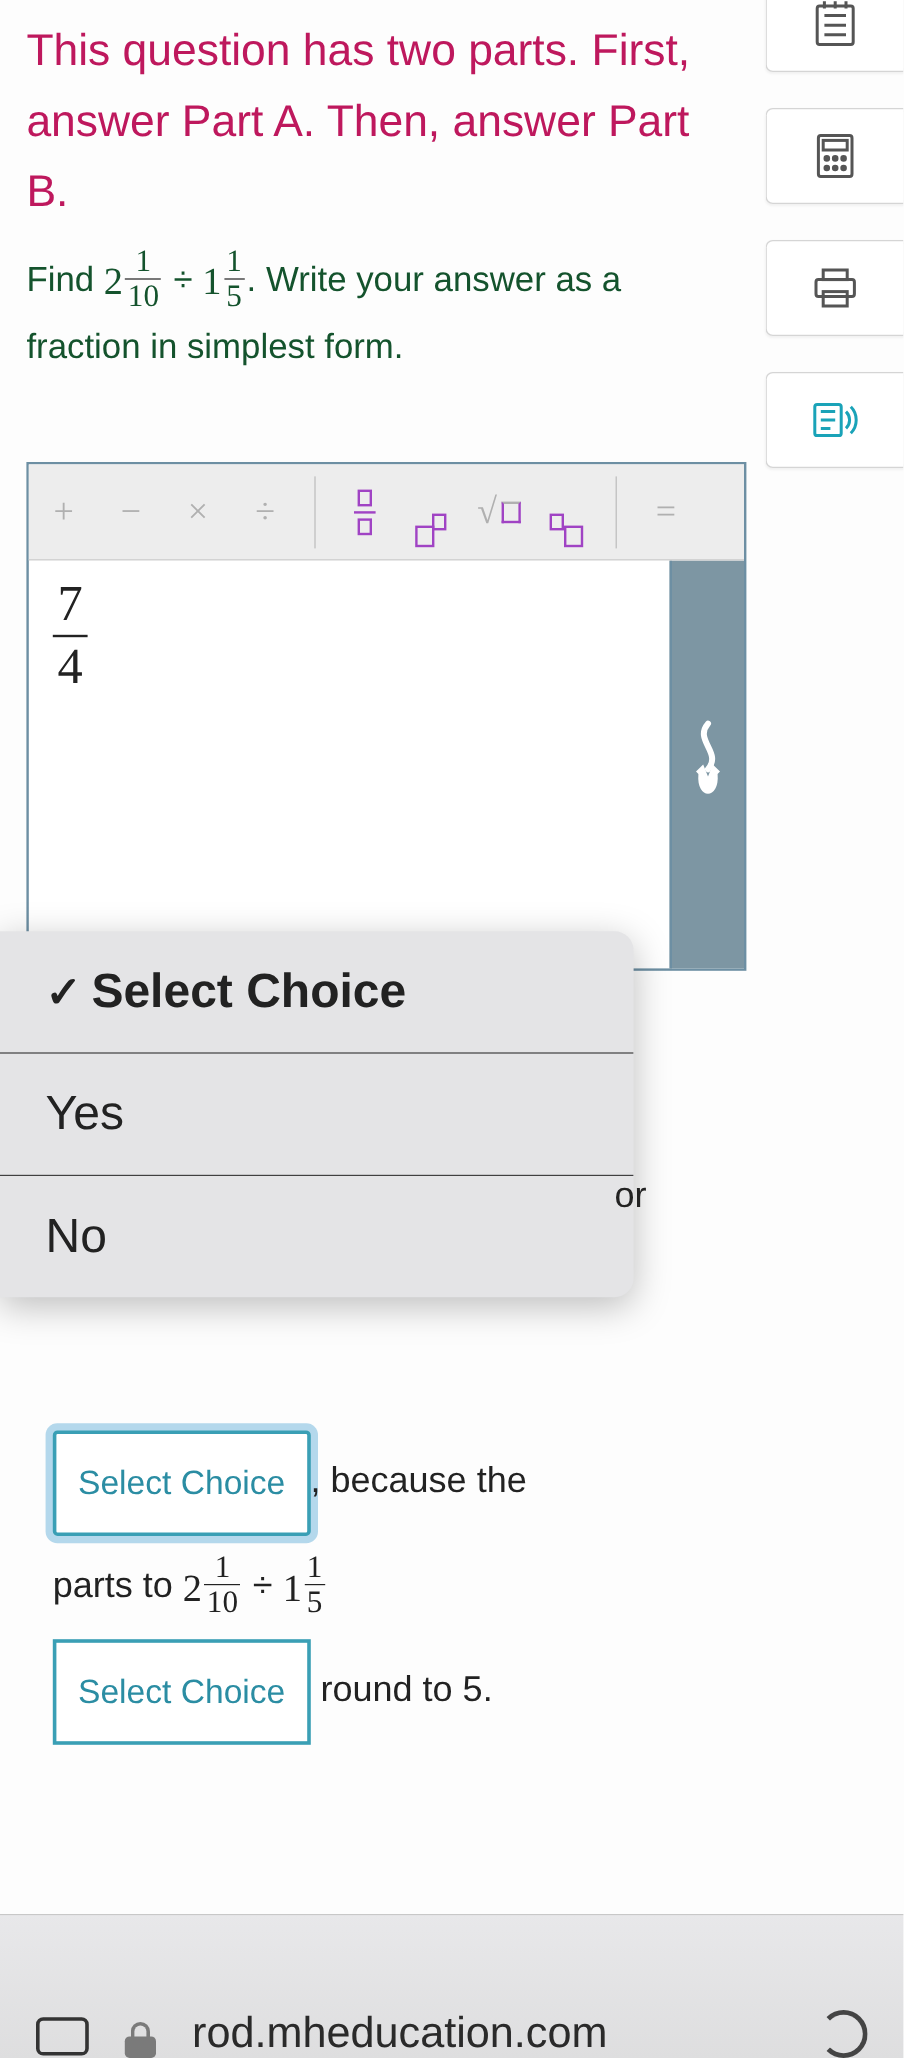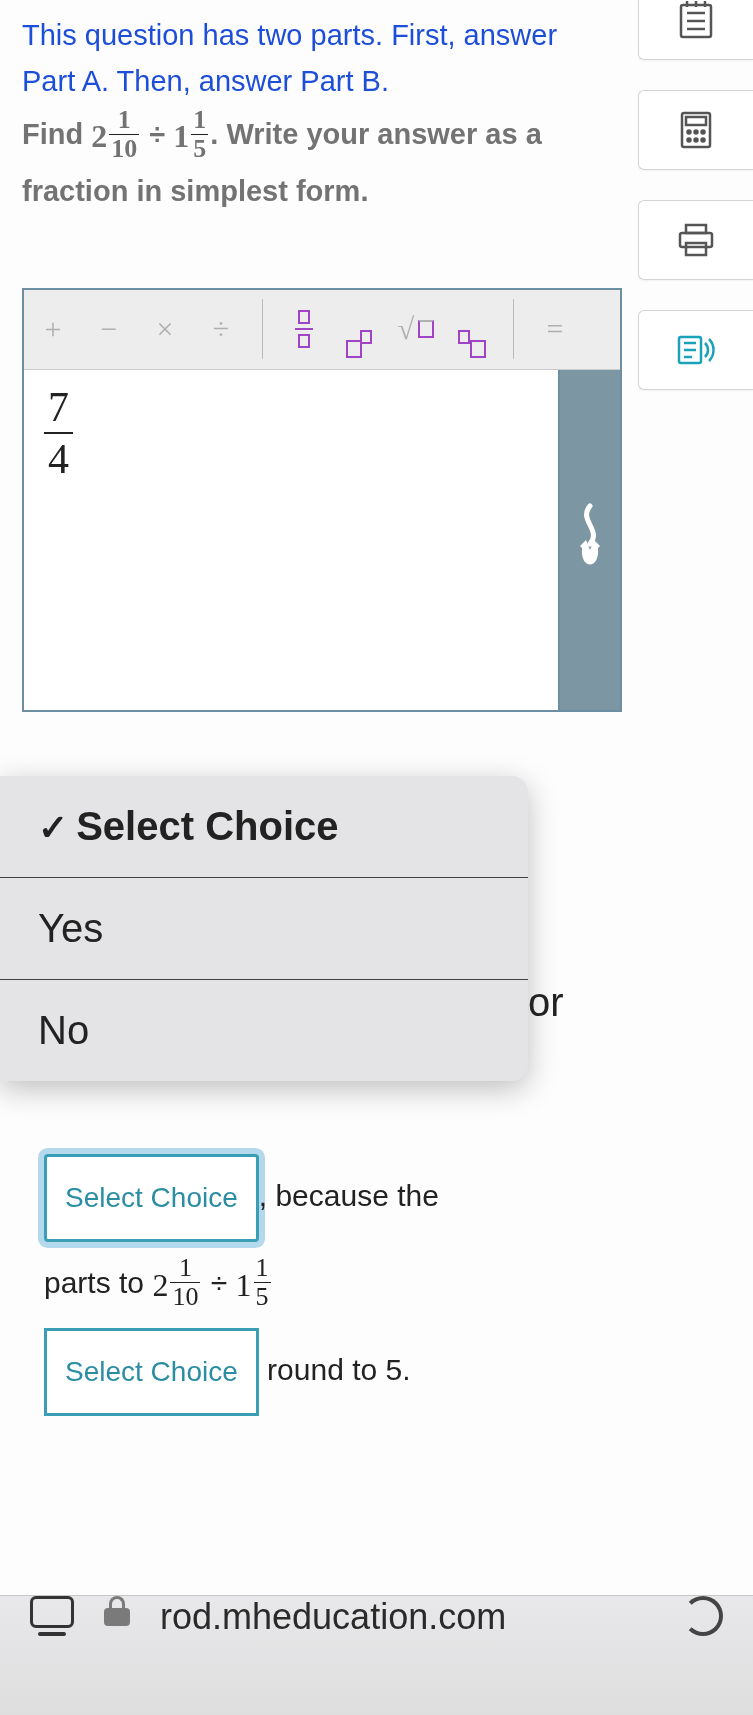--- a/index.html
+++ b/index.html
@@ -10,36 +10,35 @@
     height: 1715px;
     position: relative;
     overflow: hidden;
     color: #222;
   }
   .content {
     padding: 12px 22px 0 22px;
     width: 628px;
   }
   .instr {
-    font-size: 29px;
+    font-size: 37px;
     line-height: 1.6;
-    color: #1d4ed8;
+    color: #be185d;
   }
   .part-label {
     font-size: 29px;
     font-weight: 700;
     color: #1d6fa5;
     margin-top: 8px;
   }
   .problem {
     font-size: 29px;
     line-height: 1.8;
-    margin-top: 3px;
-    color: #737373;
-    font-weight: bold;
+    margin-top: 16px;
+    color: #14532d;
   }
   .mfrac {
     display: inline-block;
     vertical-align: middle;
     text-align: center;
     font-family: "Times New Roman", serif;
     font-size: 26px;
     line-height: 1;
     margin: 0 2px;
     position: relative;
@@ -144,28 +143,28 @@
     font-size: 40px;
   }
   .dropdown-pop .row.header::before {
     content: "✓";
     font-weight: 800;
     margin-right: 8px;
     font-size: 36px;
   }
   .or-text {
     position:absolute;
-    left: 528px; top: 980px;
-    font-size: 40px;
+    left: 512px; top: 980px;
+    font-size: 30px;
   }
 
   .sentence {
     position: absolute;
     left: 44px;
-    top: 1154px;
+    top: 1192px;
     width: 580px;
     font-size: 30px;
     line-height: 2.2;
   }
   .select-chip {
     display: inline-block;
     border: 3px solid #3a9fb5;
     color: #2b8da3;
     padding: 10px 18px;
     font-size: 28px;
@@ -179,21 +178,21 @@
   .sentence-row { margin-bottom: 8px; }
 
   .browser-bar {
     position:absolute;
     left:0; bottom:0;
     width:100%;
     height: 120px;
     background: linear-gradient(#e8e8ea, #dededf);
     border-top: 1px solid #c8c8c8;
     display:flex;
-    align-items:flex-start;
+    align-items:flex-end;
     padding: 0 30px;
     gap: 30px;
   }
   .tab-icon {
     width: 44px; height: 34px;
     position: relative;
   }
   .tab-icon::before {
     content:"";
     position:absolute; top:0; left:0;

